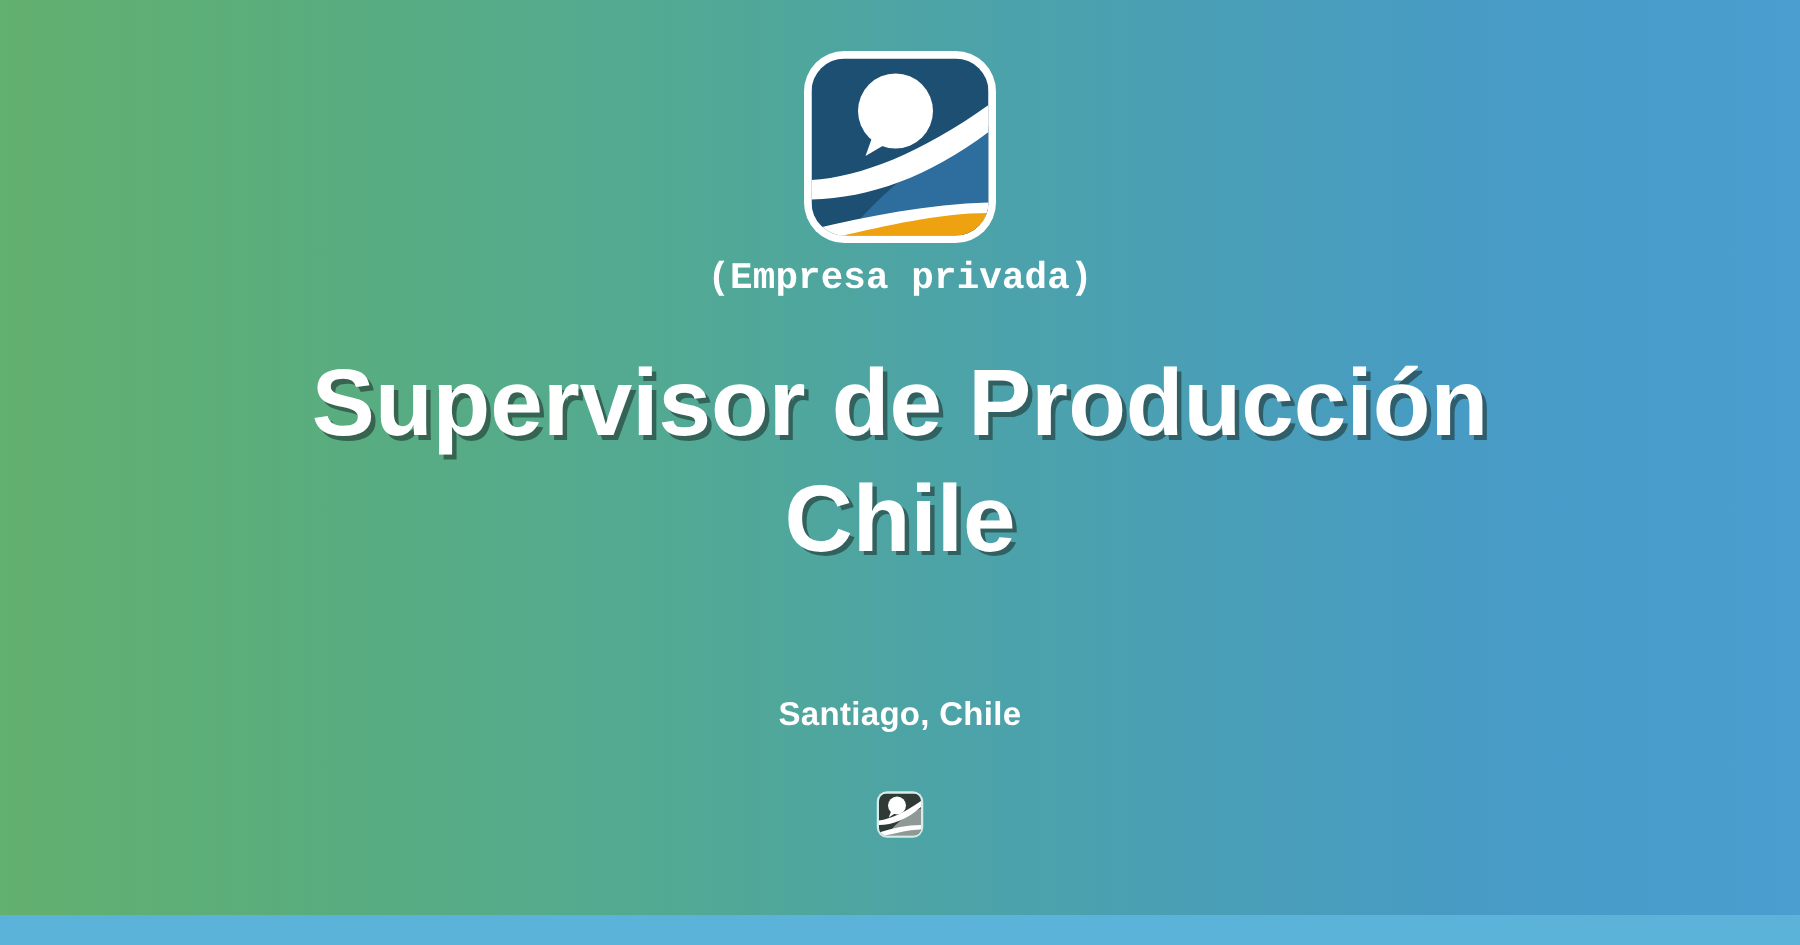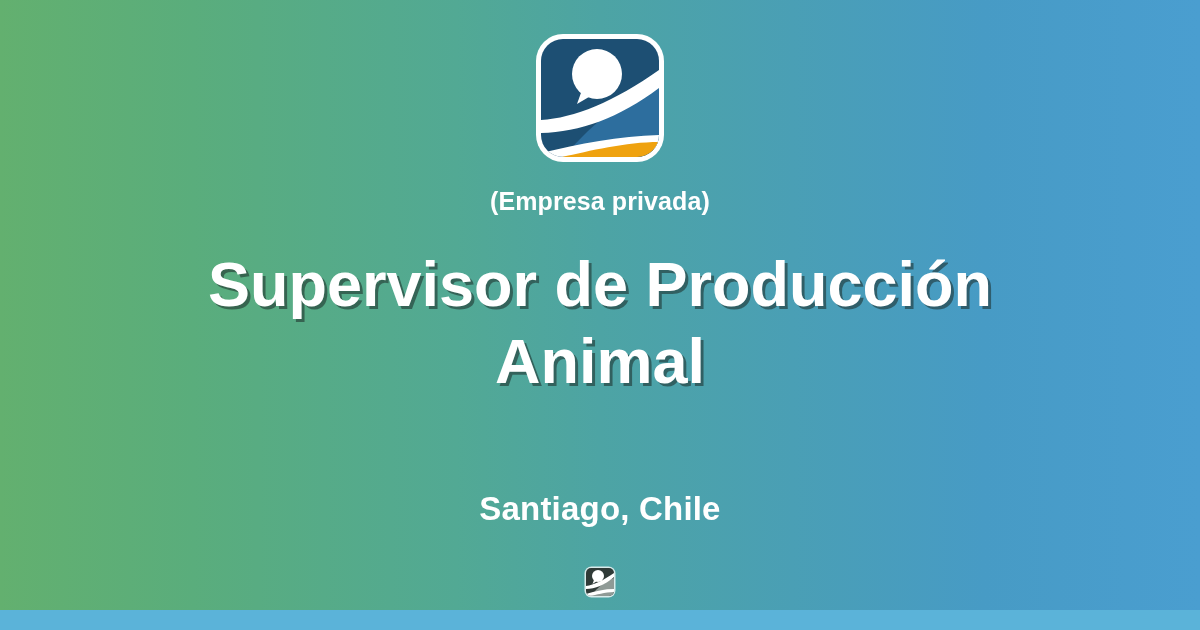--- a/index.html
+++ b/index.html
@@ -29,47 +29,48 @@
   
   #logo-wrap {
     margin-top: 32px;
     width: 132px;
     height: 132px;
     display: block;
   }
 
   
   #employer {
-    margin-top: 22px;
+    margin-top: 7px;
     font-size: 25px;
     font-weight: 700;
     color: #ffffff;
     letter-spacing: 0.1px;
     line-height: 1.2;
     text-align: center;
+    font-family: Liberation Mono, monospace;
   }
 
   
   #headline {
     margin-top: 30px;
     max-width: 1020px;
     font-size: 63px;
     font-weight: 700;
     line-height: 1.22;
     color: #ffffff;
     text-align: center;
     text-shadow: 3px 3px 0 rgba(28, 42, 38, 0.55);
     padding: 0 40px;
     box-sizing: border-box;
   }
 
   
   #location {
-    margin-top: 48px;
-    font-size: 33px;
+    margin-top: 36px;
+    font-size: 22px;
     font-weight: 700;
     color: #ffffff;
     text-align: center;
     letter-spacing: 0.2px;
   }
 
   
   #brand {
     margin-top: 38px;
     display: flex;
@@ -131,21 +132,21 @@
         <g>
           <circle cx="63" cy="42" r="25" fill="#ffffff"></circle>
           <path d="M48 58 L43 72 L60 62 Z" fill="#ffffff"></path>
         </g>
       </g>
     </svg>
   </div>
 
   <div id="employer">(Empresa privada)</div>
 
-  <h1 id="headline">Supervisor de Producción Animal</h1>
+  <h1 id="headline">Supervisor de Producción Chile</h1>
 
   <div id="location">Santiago, Chile</div>
 
   <div id="brand">
     <svg id="brand-mark" viewBox="0 0 32 32">
       <defs>
         <clipPath id="markClip">
           <rect x="2" y="2" width="28" height="28" rx="5" ry="5"></rect>
         </clipPath>
       </defs>

